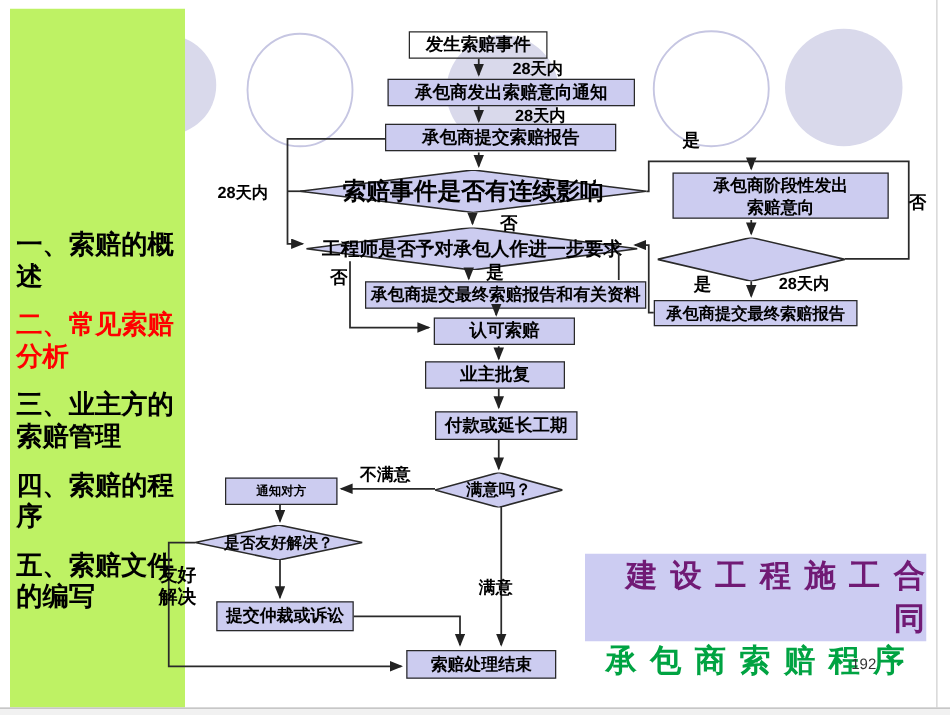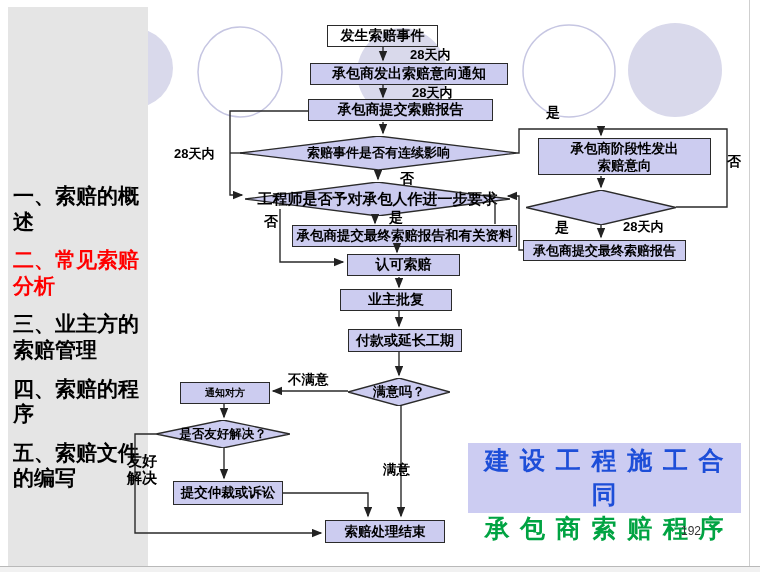--- a/index.html
+++ b/index.html
@@ -5,21 +5,21 @@
   html,body{margin:0;padding:0;background:#fff;}
   .slide{position:relative;width:760px;height:572px;background:#ffffff;overflow:hidden;
          font-family:"Liberation Sans",sans-serif;}
   
   .frame-right{position:absolute;left:749px;top:0;width:1px;height:566px;background:#cfcfcf;z-index:0;}
   .frame-bottom{position:absolute;left:0;top:566px;width:760px;height:6px;background:#f1f1f1;border-top:1px solid #b9b9b9;z-index:6;}
   
   .bg-svg{position:absolute;left:0;top:0;width:760px;height:572px;z-index:0;}
   .line-svg{position:absolute;left:0;top:0;width:760px;height:572px;z-index:4;pointer-events:none;}
   
-  .sidebar{position:absolute;left:8px;top:7px;width:140px;height:559px;background:#e5e5e5;
+  .sidebar{position:absolute;left:8px;top:7px;width:140px;height:559px;background:#bef264;
            z-index:3;box-sizing:border-box;padding:176px 2px 0 5px;}
   .sb-item{font-weight:bold;font-size:21px;line-height:1.22;color:#000;margin-bottom:13px;word-break:break-all;}
   .sb-item.red{color:#ff0000;}
   
   .node{position:absolute;box-sizing:border-box;background:#ccccf0;border:1.6px solid #2a2a2a;
         display:flex;align-items:center;justify-content:center;font-weight:bold;color:#000;
         z-index:2;white-space:nowrap;}
   .node.clear{background:transparent;}
   .node.twoline{flex-direction:column;line-height:17px;}
   .diamond{position:absolute;display:flex;align-items:center;justify-content:center;
@@ -27,21 +27,21 @@
   .diamond svg{position:absolute;left:0;top:0;width:100%;height:100%;}
   .diamond .dtxt{position:relative;}
   .diamond polygon{fill:#ccccf0;stroke:#2a2a2a;stroke-width:1.3;vector-effect:non-scaling-stroke;}
   
   .lbl{position:absolute;font-weight:bold;color:#000;z-index:5;white-space:nowrap;line-height:1.1;}
   .lbl span{display:block;}
   
   .title-box{position:absolute;left:468px;top:443px;width:273px;height:70px;background:#ccccf2;
              z-index:2;text-align:center;font-family:"DejaVu Serif",serif;font-weight:bold;
              font-size:25px;line-height:34px;letter-spacing:1px;box-sizing:border-box;padding-top:1px;}
-  .t-red{color:#1d4ed8;display:block;}
+  .t-red{color:#701a75;display:block;text-align:right;}
   .t-green{color:#00a342;display:block;}
   .page-num{position:absolute;left:681px;top:524px;font-size:12px;color:#333;z-index:2;}
 </style>
 </head>
 <body>
 
 <div class="slide">
 
   <svg class="bg-svg">
     <circle cx="133" cy="68" r="40" fill="#d9d9eb"></circle>
@@ -94,21 +94,21 @@
       <path d="M401,405 L401,516" marker-end="url(#arw)"></path>
     </g>
   </svg>
 
   <div class="node" style="left:310px;top:63px;width:198px;height:22px;font-size:14px;">承包商发出索赔意向通知</div>
 
   <div class="node clear" style="left:327px;top:25px;width:111px;height:22px;font-size:14px;">发生索赔事件</div>
 
   <div class="node" style="left:308px;top:99px;width:185px;height:22px;font-size:14px;">承包商提交索赔报告</div>
 
-  <div class="diamond" style="left:240px;top:136px;width:277px;height:34px;font-size:13px;">
+  <div class="diamond" style="left:240px;top:136px;width:277px;height:34px;font-size:19px;">
     <svg viewBox="0 0 100 40" preserveAspectRatio="none">
         <polygon points="0,20 50,0 100,20 50,40"></polygon>
       </svg>
     <span class="dtxt">索赔事件是否有连续影响</span>
   </div>
 
   <div class="diamond" style="left:245px;top:182px;width:265px;height:34px;font-size:15px;">
     <svg viewBox="0 0 100 40" preserveAspectRatio="none">
         <polygon points="0,20 50,0 100,20 50,40"></polygon>
       </svg>

